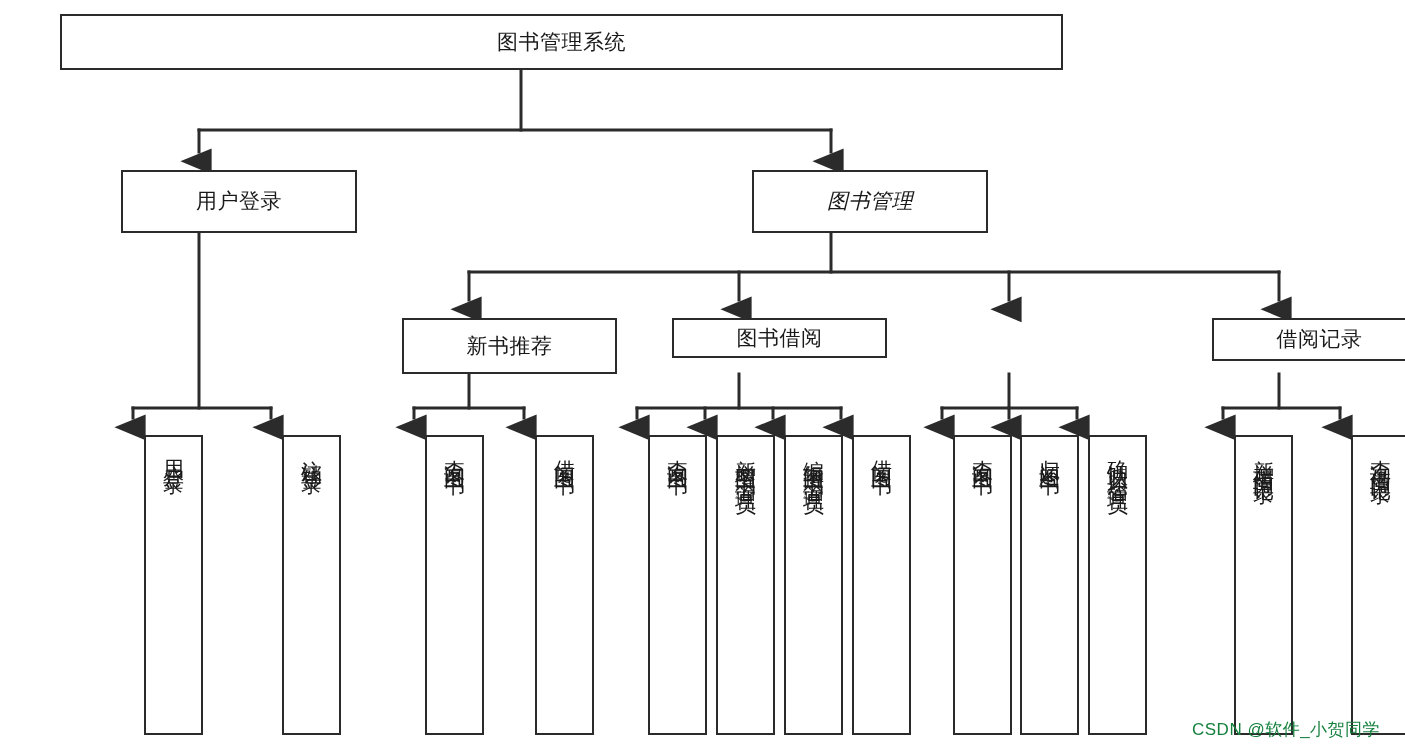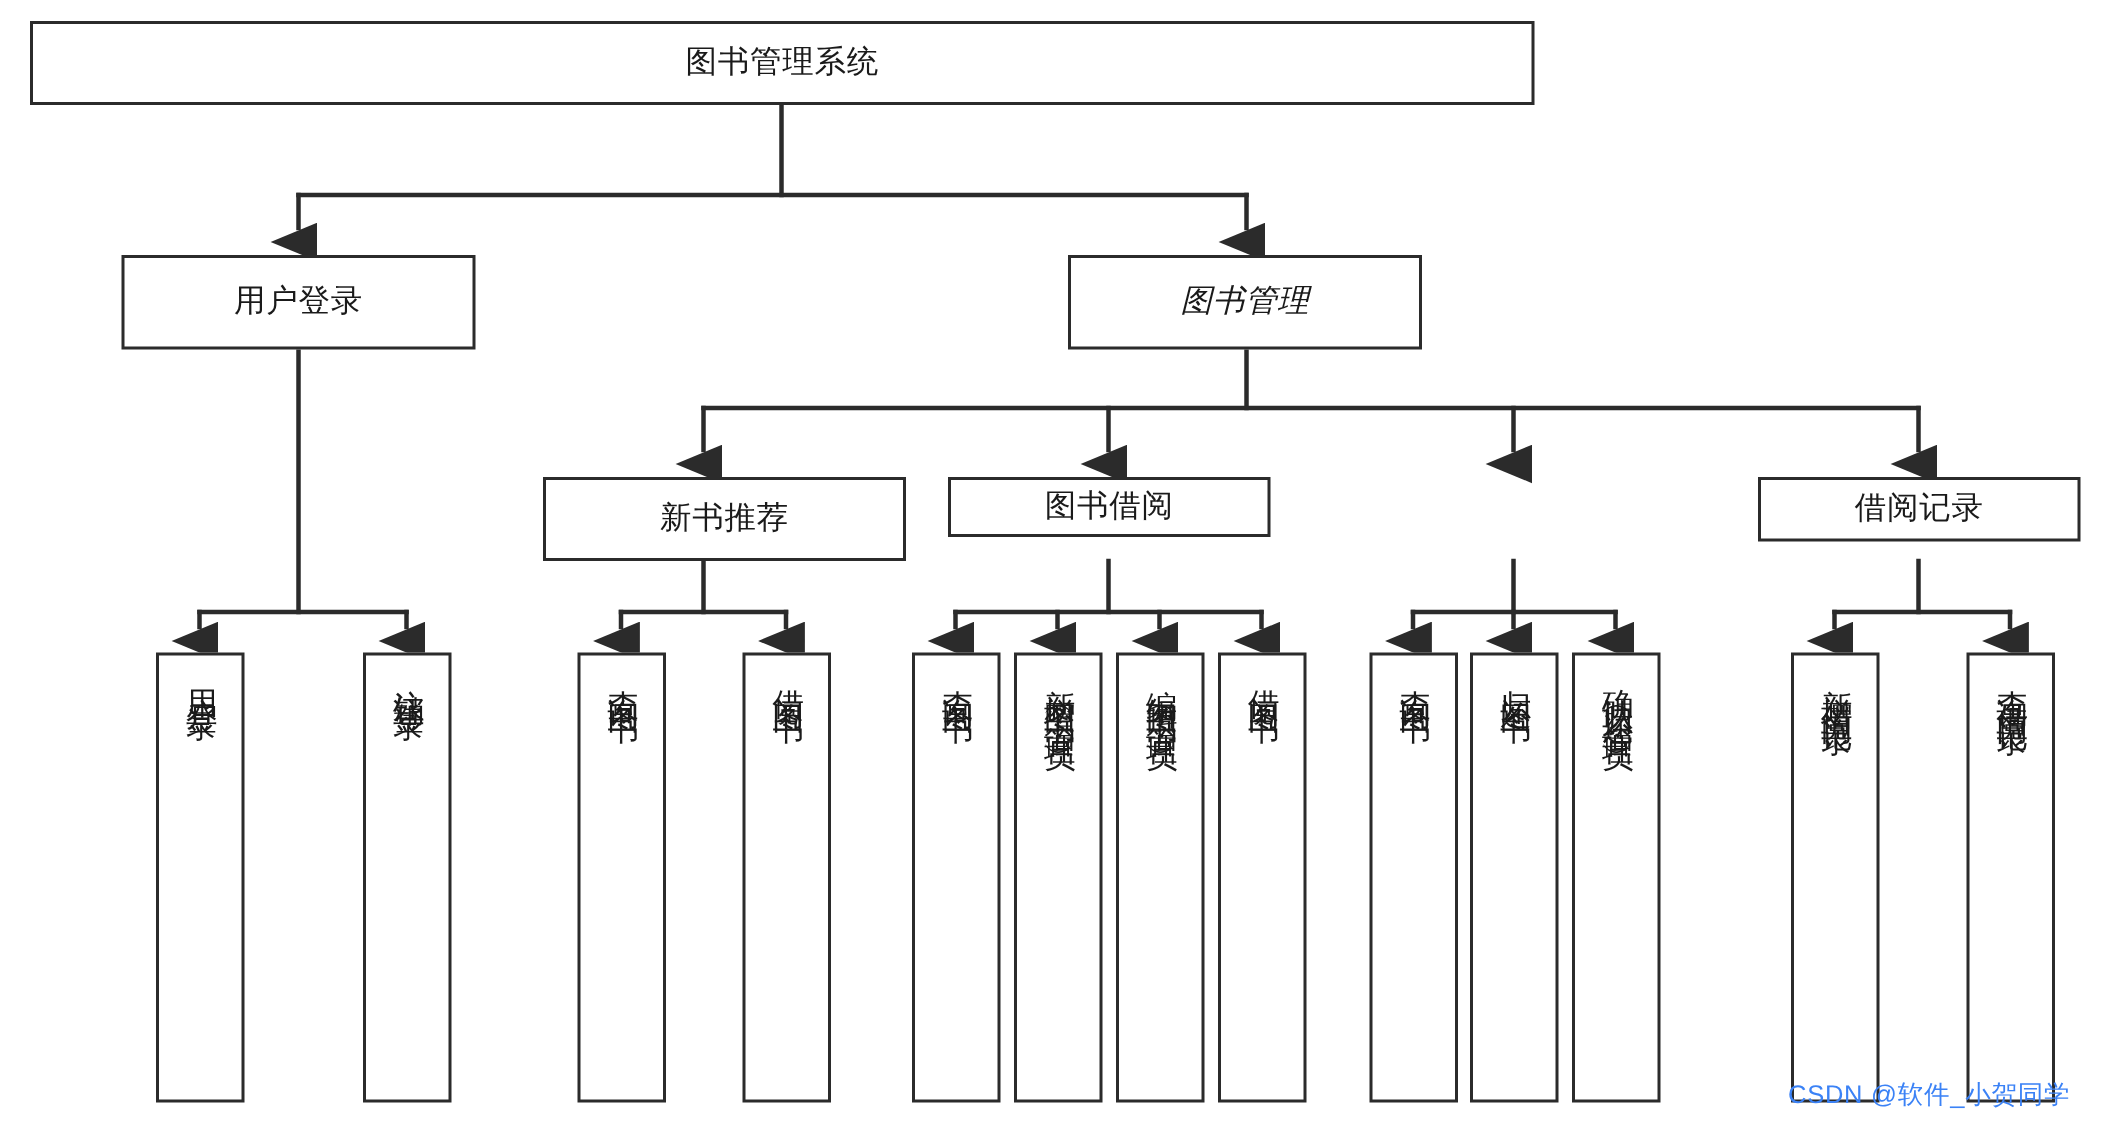--- a/index.html
+++ b/index.html
@@ -29,20 +29,21 @@
   .node {
     position: absolute;
     box-sizing: border-box;
     background: #ffffff;
     border: 2px solid #2b2b2b;
     display: flex;
     align-items: center;
     justify-content: center;
     color: #1a1a1a;
     z-index: 2;
+    margin-left: 40px;
   }
   .node .label {
     display: block;
     text-align: center;
     line-height: 1.18;
     white-space: pre;
   }
   
   .node.horiz .label {
     font-size: 21px;
@@ -56,21 +57,21 @@
   .node.vert .label {
     writing-mode: vertical-rl;
     text-orientation: upright;
     font-size: 21px;
     line-height: 1.05;
     letter-spacing: 5px;
     white-space: nowrap;
   }
   .watermark {
     position: absolute;
-    color: #3b82f6;
+    color: #15803d;
     font-size: 17px;
     letter-spacing: 0.5px;
     white-space: nowrap;
     z-index: 3;
   }
 </style>
 </head>
 <body>
 
 <div id="canvas">
@@ -142,21 +143,21 @@
   </div>
 
   <div class="node horiz" style="left:81px; top:170px; width:236px; height:63px;">
     <span class="label">用户登录</span>
   </div>
 
   <div class="node horiz" style="left:712px; top:170px; width:236px; height:63px;font-style:italic;">
     <span class="label">图书管理</span>
   </div>
 
-  <div class="node horiz" style="left:362px; top:318px; width:242px; height:56px;">
+  <div class="node horiz" style="left:362px; top:318px; width:215px; height:56px;">
     <span class="label">新书推荐</span>
   </div>
 
   <div class="node horiz" style="left:632px; top:318px; width:215px; height:40px;">
     <span class="label">图书借阅</span>
   </div>
 
 
   <div class="node horiz" style="left:1172px; top:318px; width:215px; height:43px;">
     <span class="label">借阅记录</span>

